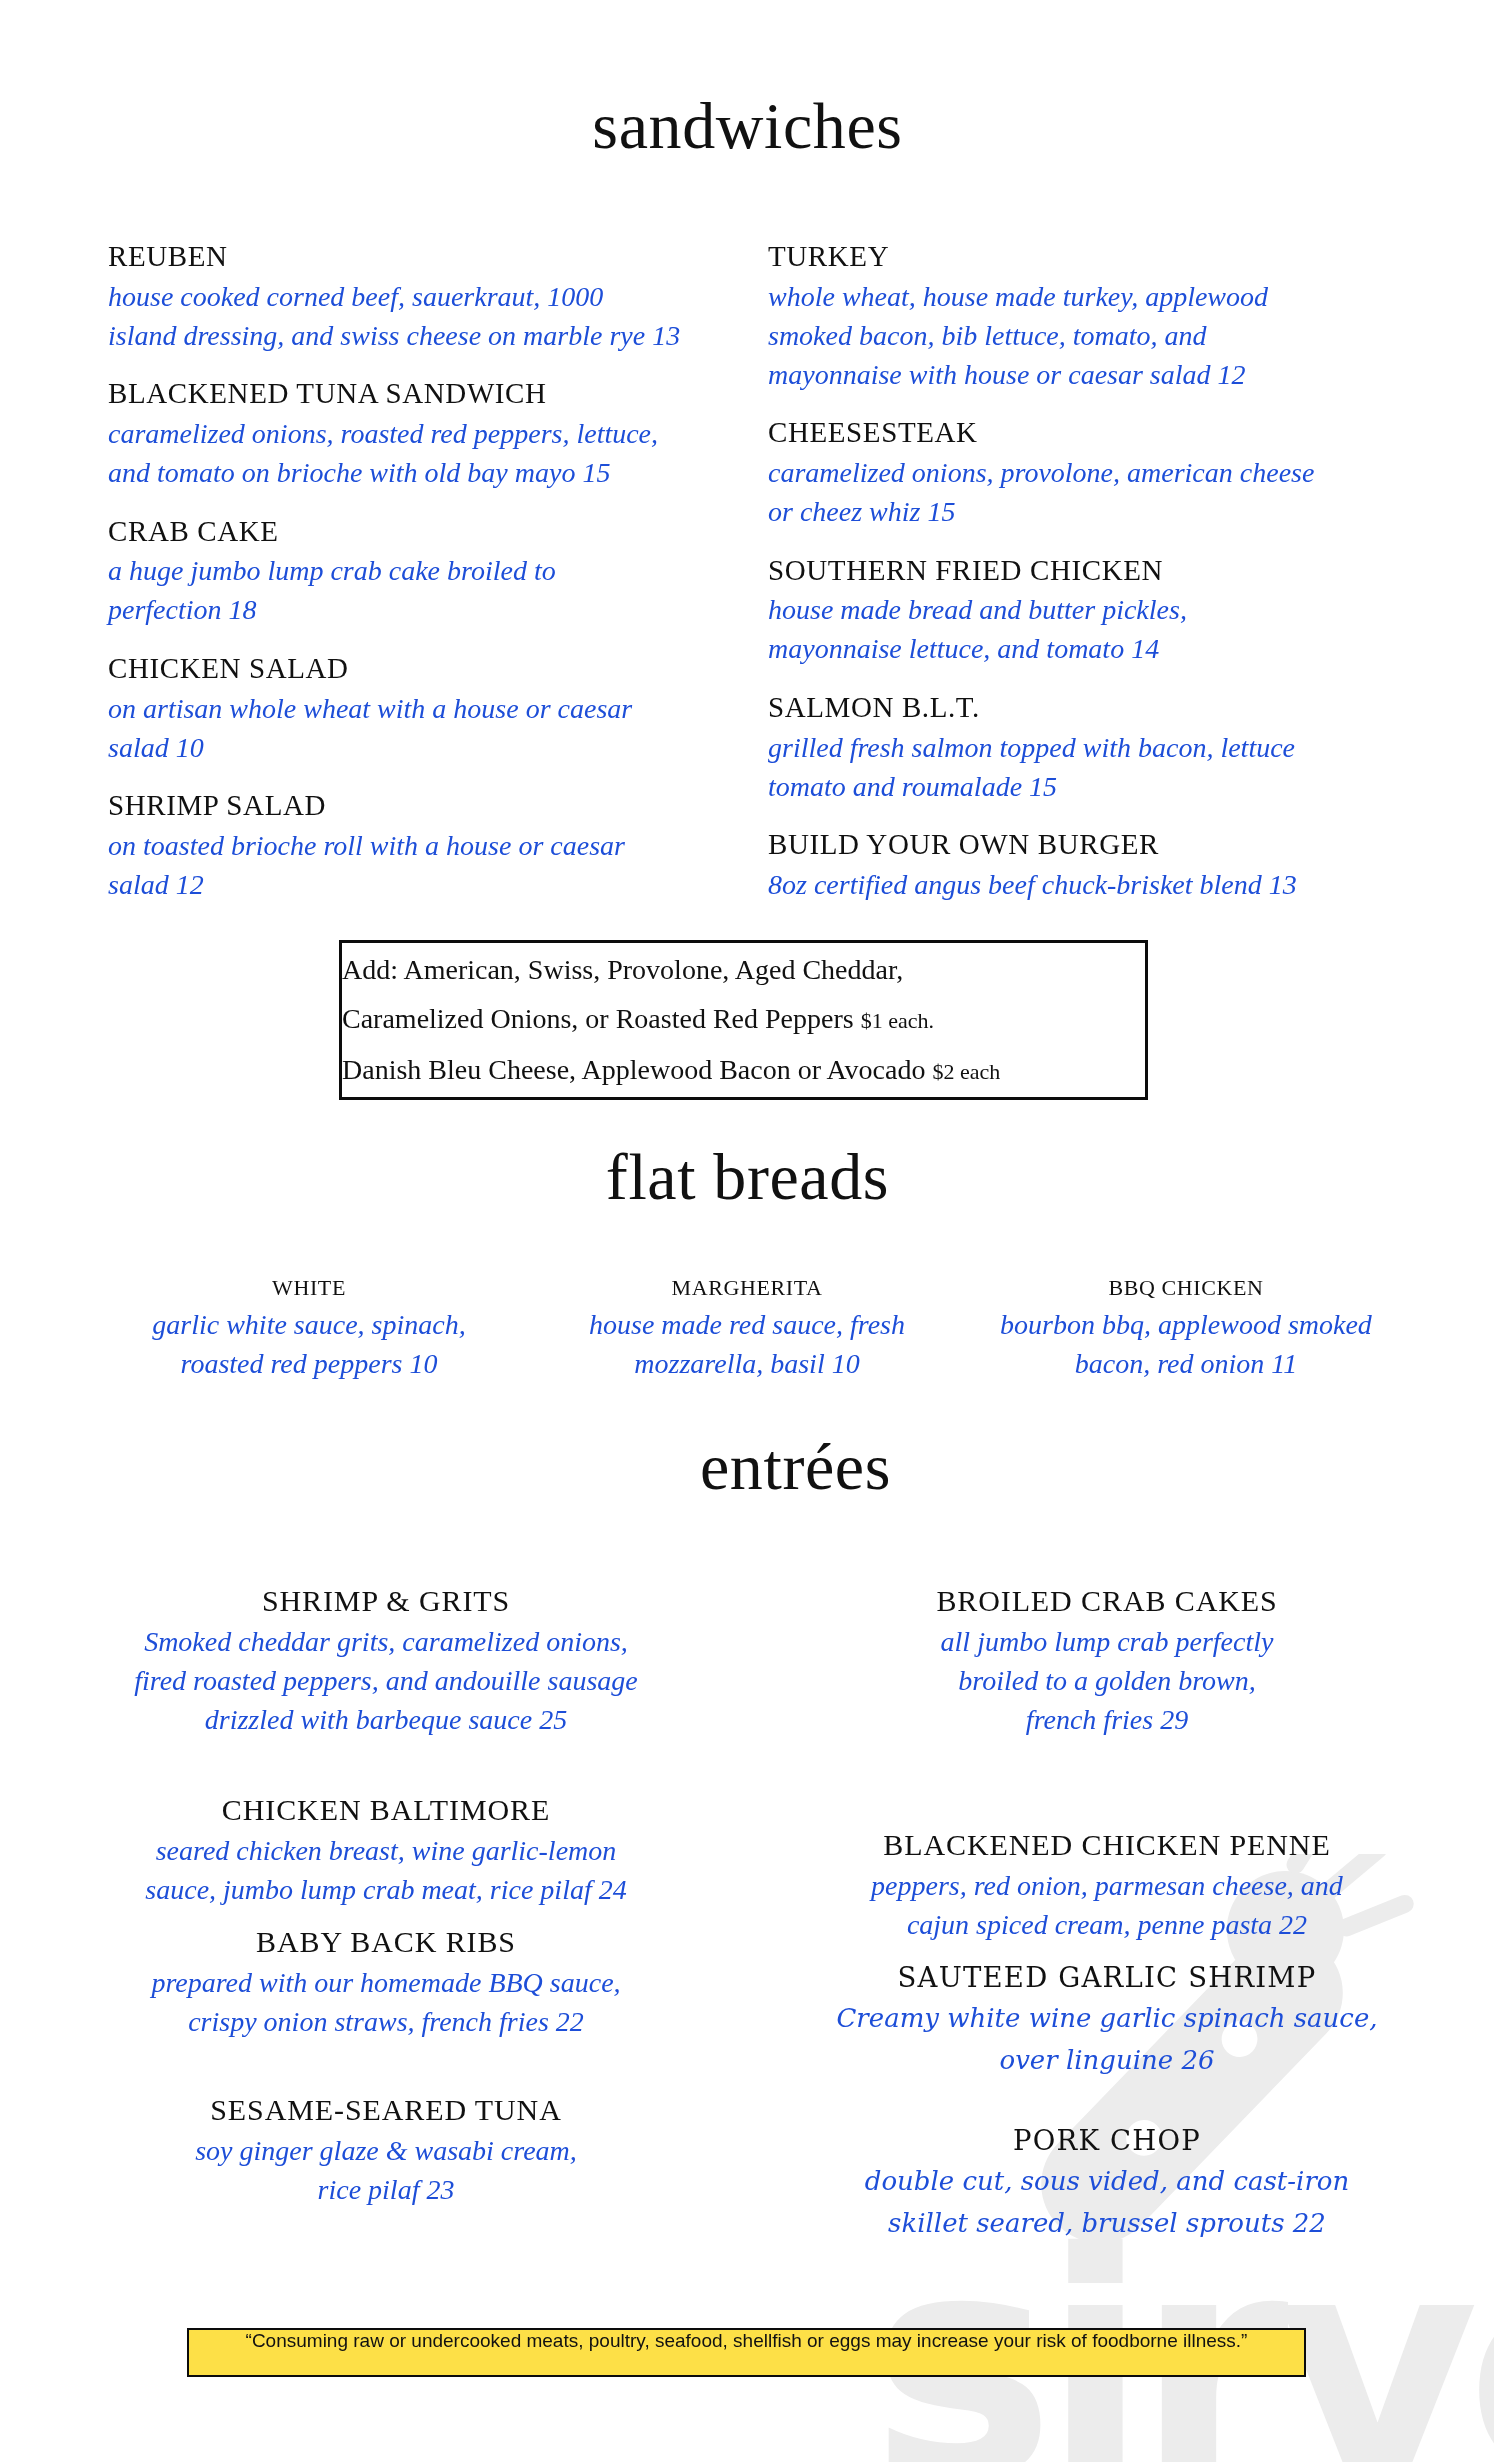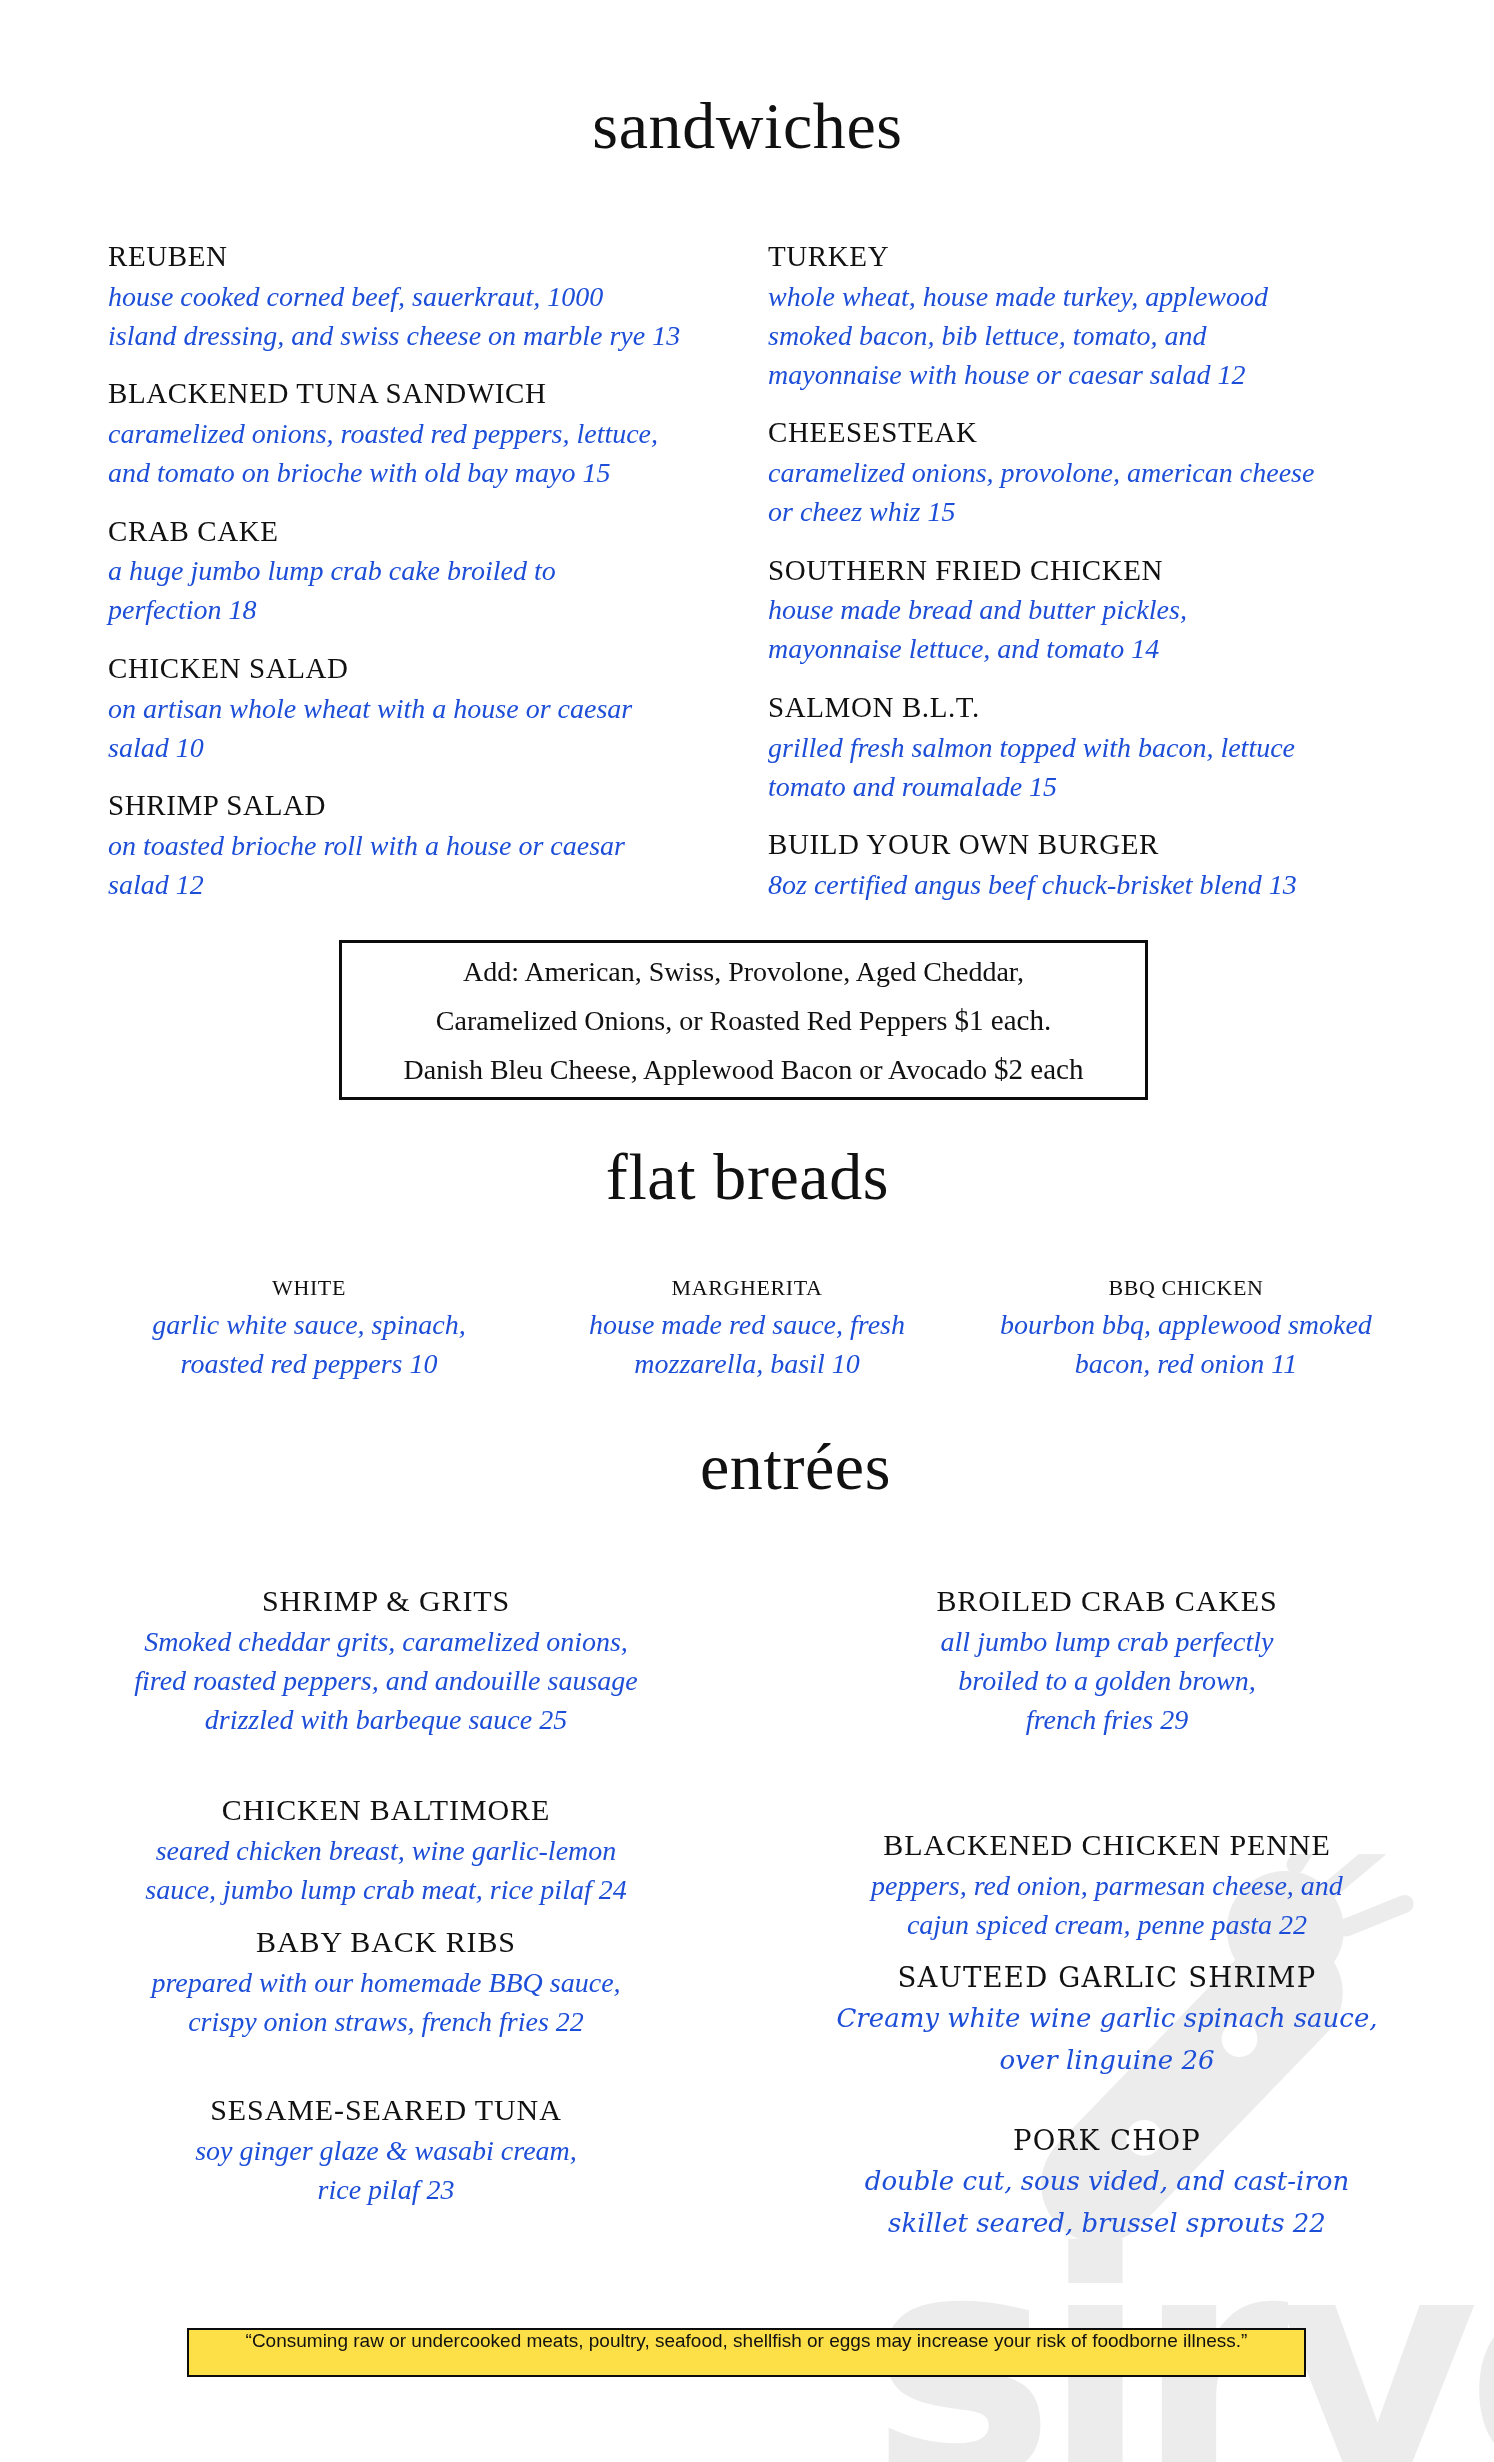--- a/index.html
+++ b/index.html
@@ -38,24 +38,24 @@
     white-space:pre-line;color:#1d4ed8;margin-top:3.6px;
   }
 
   .sand-left{left:108px;top:239px;width:646px;}
   .sand-right{left:768px;top:239px;width:682px;}
 
   .addon-box{
     position:absolute;left:339px;top:940px;width:809px;height:160px;
     border:3px solid #0c0c0c;box-sizing:border-box;z-index:2;
     display:flex;flex-direction:column;justify-content:center;
-    text-align:center;background:#fff;
+    background:#fff;
   }
   .addon-line{font-size:28px;line-height:49px;color:#111;}
-  .addon-small{font-size:29px;}
+  .addon-small{font-size:22px;}
 
   .fb-col{text-align:center;top:1275px;width:478px;}
   .fb-white{left:70px;}
   .fb-margherita{left:508px;}
   .fb-bbq{left:947px;}
   .fb-col .mi-name{font-size:22px;}
 
   .ent-col{text-align:center;top:1583px;width:598px;}
   .ent-left{left:87px;}
   .ent-right{left:808px;}

